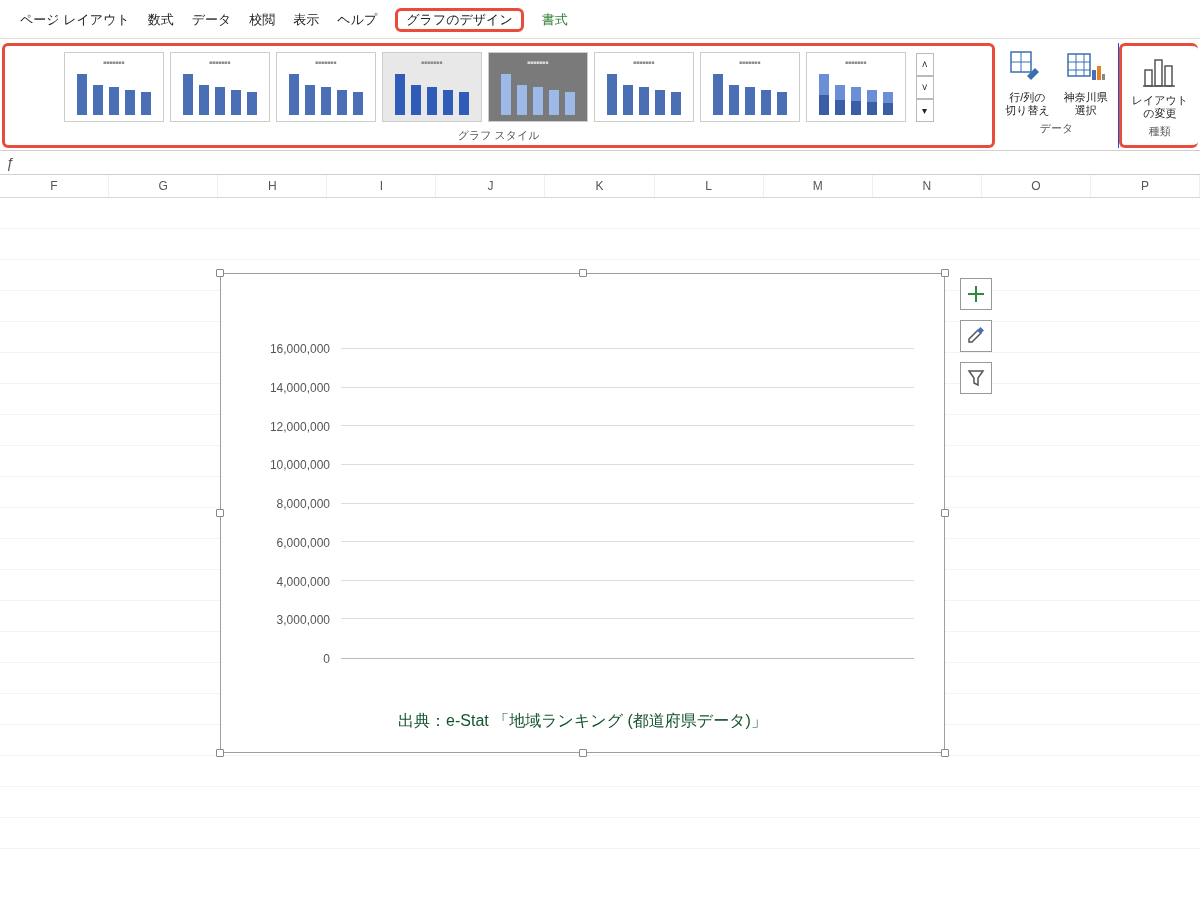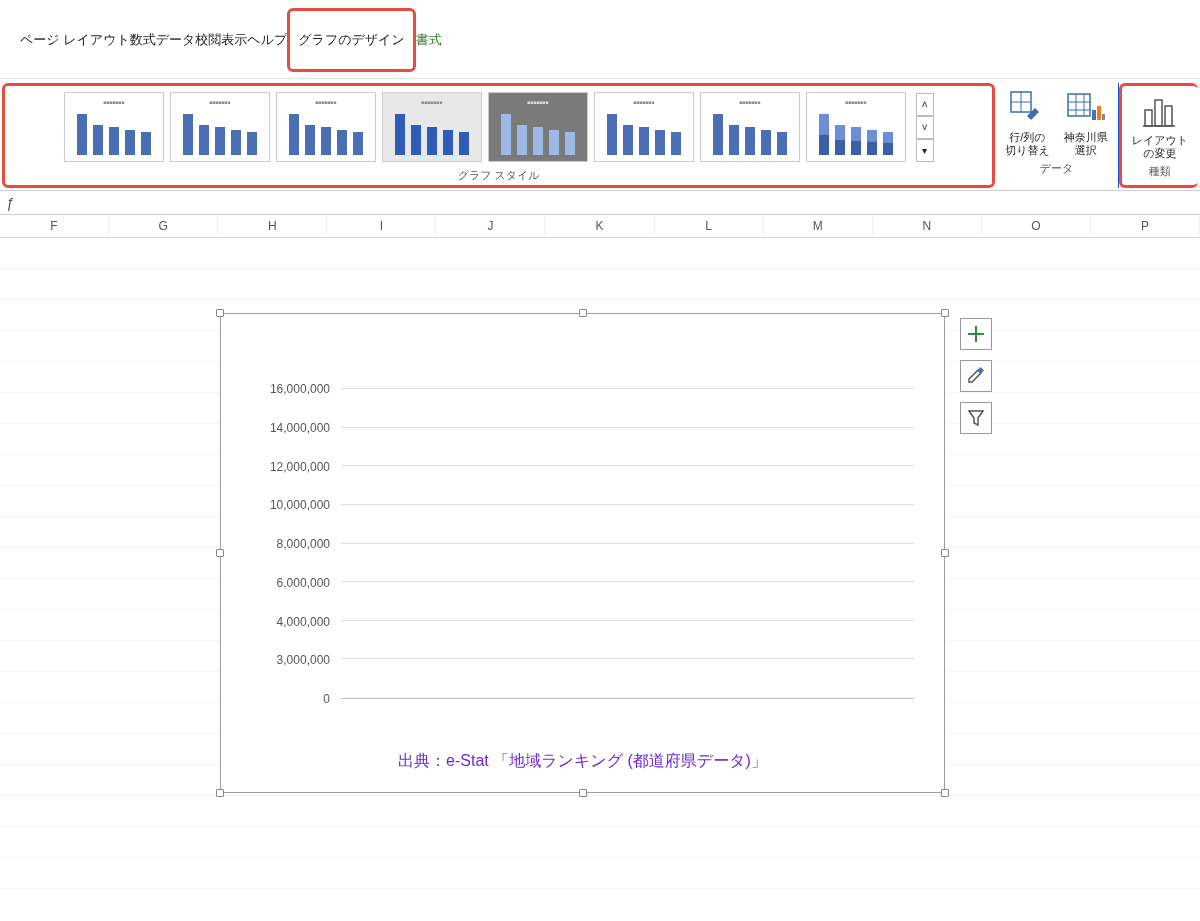--- a/index.html
+++ b/index.html
@@ -1,21 +1,21 @@
 <!DOCTYPE html>
 <html><head>
 <meta charset="utf-8">
 <style>
   * { box-sizing: border-box; }
   body { margin:0; font-family: "Yu Gothic","Meiryo",sans-serif; background:#fff; font-size:13px; color:#222; }
 
   
-  .tabs { display:flex; align-items:center; padding:8px 20px 6px; border-bottom:1px solid #e0e0e0; }
+  .tabs { display:flex; align-items:center; gap:18px; padding:8px 20px 6px; border-bottom:1px solid #e0e0e0; }
   .tab { color:#222; cursor:pointer; }
-  .tab.active-border { border:3px solid #e74c3c; border-radius:6px; padding:20px 8px; }
+  .tab.active-border { border:3px solid #e74c3c; border-radius:6px; padding:0 8px; }
   .tab.green { color:#2f7d32; }
 
   
   .ribbon { display:flex; align-items:stretch; padding:4px 2px 2px; border-bottom:1px solid #d0d0d0; }
   .ribbon-group { display:flex; flex-direction:column; align-items:center; border-right:1px solid #1d4ed8; padding:2px 6px 2px; }
   .ribbon-group:last-child { border-right:none; }
   .ribbon-group-label { font-size:11px; color:#555; margin-top:2px; }
 
   .boxed { border:3px solid #e74c3c; border-radius:6px; }
 
@@ -73,21 +73,21 @@
   .y-axis { position:absolute; left:0; top:0; bottom:0; width:85px; }
   .y-tick { position:absolute; right:6px; font-size:12px; color:#555; transform:translateY(50%); }
   .grid { position:absolute; left:90px; right:0; top:0; bottom:0; border-bottom:1px solid #bbb; }
   .gl { position:absolute; left:0; right:0; height:0; border-top:1px solid #ddd; }
   .bars { position:absolute; left:90px; right:0; top:0; bottom:0; display:flex; align-items:flex-end; }
   .bar-slot { flex:1; display:flex; justify-content:center; align-items:flex-end; }
   .bar { width:60px; }
   .x-labels { position:absolute; left:90px; right:0; bottom:-28px; display:flex; }
   .x-lab { flex:1; text-align:center; font-size:14px; font-weight:600; }
 
-  .source { position:absolute; bottom:20px; left:0; right:0; text-align:center; font-size:16px; color:#6d28d9; }
+  .source { position:absolute; bottom:20px; left:0; right:0; text-align:center; font-size:16px; color:#14532d; }
 
   
   .side-btns { position:absolute; left:960px; top:80px; display:flex; flex-direction:column; gap:10px; }
   .side-btn { width:32px; height:32px; border:1px solid #999; background:#fff; display:flex; align-items:center; justify-content:center; cursor:pointer; }
 
 </style>
 </head>
 <body>
 
 <div class="tabs">

